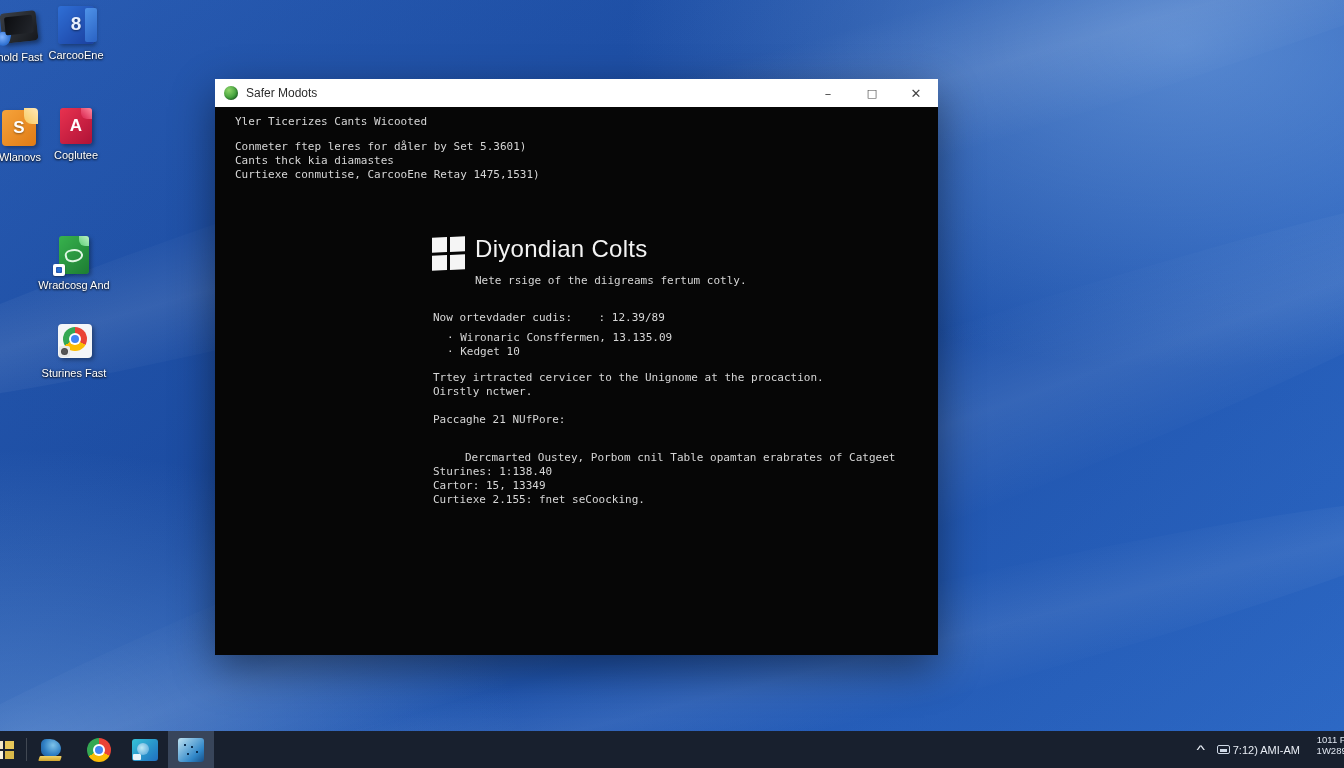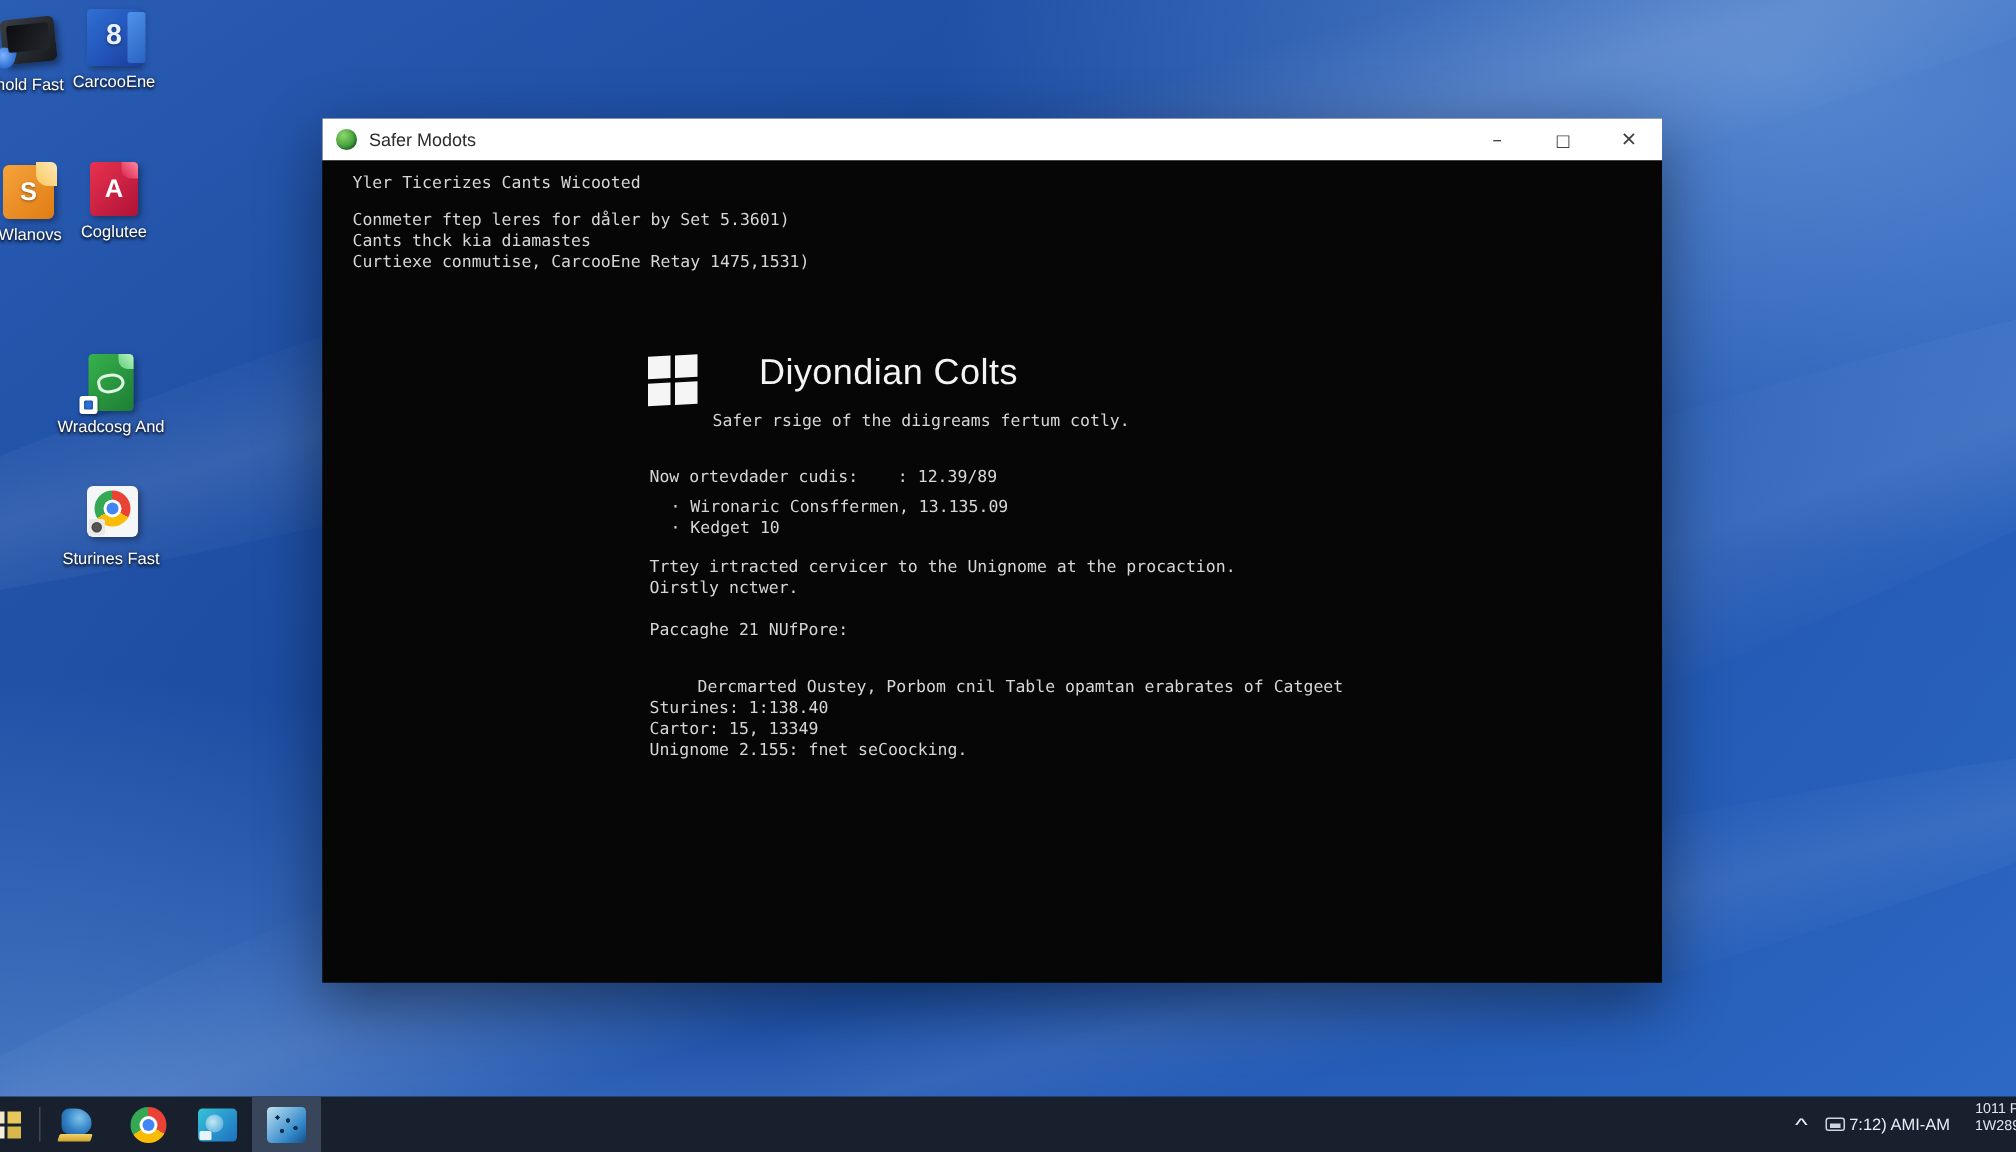--- a/index.html
+++ b/index.html
@@ -66,34 +66,34 @@
     box-shadow:2px 2px 4px rgba(0,0,0,0.35); }
   .chrome-ball { position:absolute; left:5px; top:3px; width:24px; height:24px; border-radius:50%;
     background:conic-gradient(#ea4335 0 33%, #fbbc05 33% 66%, #34a853 66% 100%); }
   .chrome-ball::before { content:""; position:absolute; left:6px; top:6px; width:12px; height:12px; background:#fff; border-radius:50%; }
   .chrome-ball::after { content:""; position:absolute; left:8px; top:8px; width:8px; height:8px; background:#4285f4; border-radius:50%; }
   .tile-badge { position:absolute; left:1px; bottom:1px; width:11px; height:11px; background:#e8e8e8; border-radius:2px; }
   .tile-badge::after { content:""; position:absolute; left:2px; top:2px; width:7px; height:7px;
     background:radial-gradient(circle,#555 40%, #333); border-radius:50%; }
 
   
-  .window { position:absolute; left:215px; top:79px; width:893px; height:576px;
+  .window { position:absolute; left:215px; top:79px; width:723px; height:576px;
     box-shadow:0 14px 40px rgba(0,0,0,0.45); background:#060606; }
   .titlebar { position:relative; height:28px; background:#ffffff; display:flex; align-items:center; }
   .app-icon { width:14px; height:14px; margin-left:9px; border-radius:50%;
     background:radial-gradient(circle at 35% 30%, #8fd66a, #3f9e3a 60%, #1f6e2a); box-shadow:inset -1px -1px 2px rgba(0,0,0,0.3); }
   .wtitle { margin-left:8px; font-size:12px; color:#2b2b2b; }
   .wcontrols { position:absolute; right:0; top:0; height:28px; display:flex; }
   .wbtn { width:44px; height:28px; display:flex; align-items:center; justify-content:center;
     font-size:13px; color:#444; cursor:pointer; font-family:"DejaVu Sans", sans-serif; }
   .wbtn.max { font-size:11px; }
   .console { position:relative; width:100%; height:548px; background:#060606; overflow:hidden; }
   .cline { position:absolute; font-family:"DejaVu Sans Mono", monospace; font-size:11px; color:#d6d6d6; white-space:pre; }
   .brand-title { position:absolute; left:260px; top:128px; font-family:"Liberation Sans", sans-serif;
-    font-size:24px; color:#f3f3f3; letter-spacing:0.3px;margin-left:31px; }
+    font-size:24px; color:#f3f3f3; letter-spacing:0.3px; }
   .winlogo { position:absolute; left:217px; top:130px; width:33px; height:33px;
     display:grid; grid-template-columns:1fr 1fr; grid-template-rows:1fr 1fr; gap:3px; transform:skewY(-3deg); }
   .winlogo span { background:#f5f5f5; }
 
   
   .taskbar { position:absolute; left:0; bottom:0; width:1344px; height:37px; background:#18202e;
     display:flex; align-items:center; }
   .tb-sep { position:absolute; left:26px; top:7px; width:1px; height:23px; background:rgba(255,255,255,0.18); }
   .tb-item { position:absolute; top:0; height:37px; display:flex; align-items:center; justify-content:center; cursor:pointer; }
   .tb-partial { left:-10px; width:28px; }
@@ -208,35 +208,35 @@
       <div class="cline" style="left:20px; top:47px;">Cants thck kia diamastes</div>
       <div class="cline" style="left:20px; top:61px;">Curtiexe conmutise, CarcooEne Retay 1475,1531)</div>
 
       <div class="winlogo">
           <span></span>
           <span></span>
           <span></span>
           <span></span>
         </div>
       <div class="brand-title">Diyondian Colts</div>
-      <div class="cline" style="left:260px; top:167px;">Safer rsige of the diigreams fertum cotly.</div>
+      <div class="cline" style="left:260px; top:167px;">Nete rsige of the diigreams fertum cotly.</div>
 
       <div class="cline" style="left:218px; top:204px;">Now ortevdader cudis:    : 12.39/89</div>
       <div class="cline" style="left:232px; top:224px;">· Wironaric Consffermen, 13.135.09</div>
       <div class="cline" style="left:232px; top:238px;">· Kedget 10</div>
 
       <div class="cline" style="left:218px; top:264px;">Trtey irtracted cervicer to the Unignome at the procaction.</div>
       <div class="cline" style="left:218px; top:278px;">Oirstly nctwer.</div>
 
       <div class="cline" style="left:218px; top:306px;">Paccaghe 21 NUfPore:</div>
 
       <div class="cline" style="left:218px; top:344px;padding-left:32px;">Dercmarted Oustey, Porbom cnil Table opamtan erabrates of Catgeet</div>
       <div class="cline" style="left:218px; top:358px;">Sturines: 1:138.40</div>
       <div class="cline" style="left:218px; top:372px;">Cartor: 15, 13349</div>
-      <div class="cline" style="left:218px; top:386px;">Unignome 2.155: fnet seCoocking.</div>
+      <div class="cline" style="left:218px; top:386px;">Curtiexe 2.155: fnet seCoocking.</div>
     </div>
   </div>
 
   <div class="taskbar">
     <div class="tb-item tb-partial">
       <div class="grid-ic">
           <span></span>
           <span></span>
           <span></span>
           <span></span>

